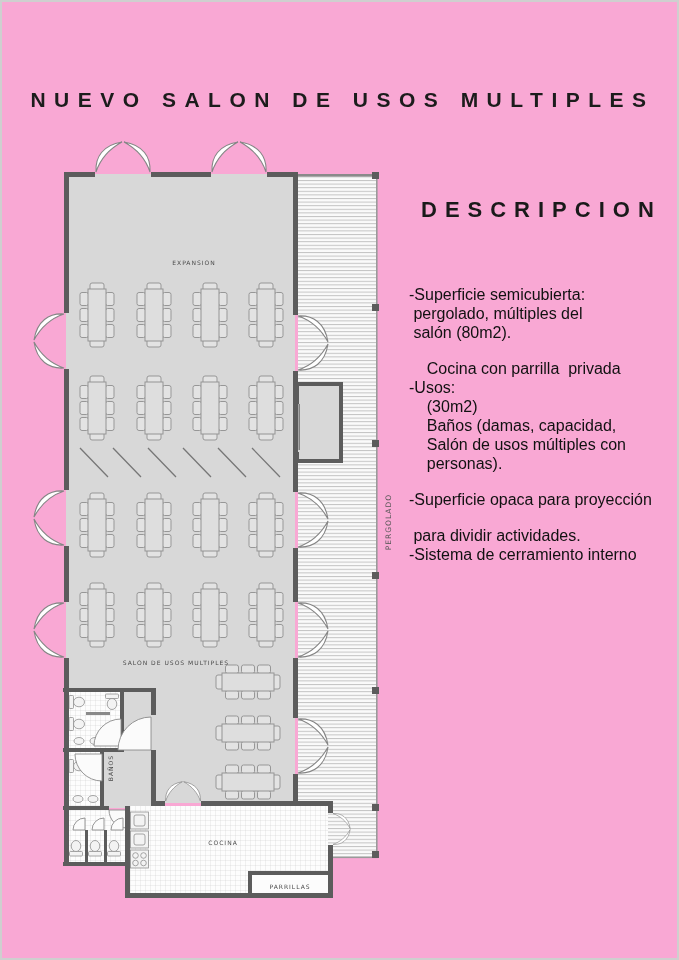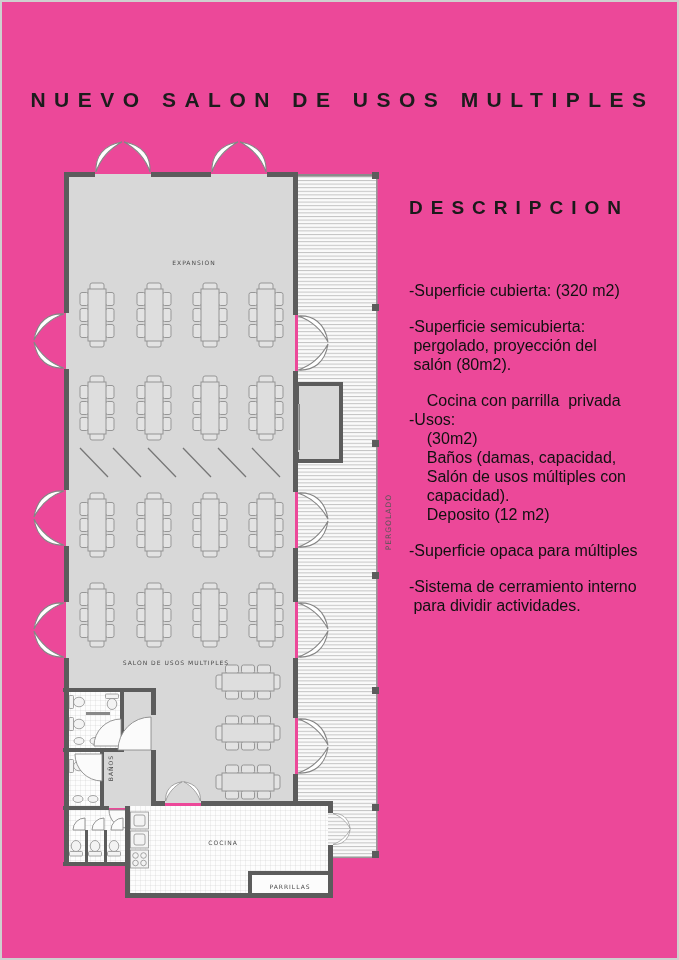--- a/index.html
+++ b/index.html
@@ -1,23 +1,23 @@
 <!DOCTYPE html>
 <html><head>
 <meta charset="utf-8">
 <style>
   html,body{margin:0;padding:0;background:#efefef;}
-  .page{position:relative;width:679px;height:960px;background:#ec4899;overflow:hidden;
+  .page{position:relative;width:679px;height:960px;background:#f9a8d4;overflow:hidden;
         font-family:"Liberation Sans",sans-serif;}
   .page-frame{position:absolute;inset:0;border:2px solid #cfcfcf;pointer-events:none;}
   .title{position:absolute;top:88px;left:0;width:100%;text-align:center;
          font-size:21px;font-weight:bold;letter-spacing:8.5px;color:#1c1c1c;padding-left:6px;box-sizing:border-box;}
   .desc{position:absolute;left:409px;top:197px;width:268px;color:#111;}
-  .desc-heading{font-size:19px;font-weight:bold;letter-spacing:8px;color:#1a1a1a;
-                margin-left:0;margin-bottom:62px;}
+  .desc-heading{font-size:22px;font-weight:bold;letter-spacing:8px;color:#1a1a1a;
+                margin-left:12px;margin-bottom:62px;}
   .para{margin-bottom:17px;}
   .dline{font-size:16px;line-height:19px;white-space:pre;}
   svg{position:absolute;left:0;top:0;}
   .wall{fill:#5c5c5c;}
   .thinline{fill:#9a9a9a;}
   .leaf{fill:#ffffff;stroke:#858585;stroke-width:1.1;}
   .wedge{fill:#fbfbfb;stroke:#8a8a8a;stroke-width:0.9;}
   .chair{fill:#e3e3e3;stroke:#979797;stroke-width:1;}
   .table{fill:#dedede;stroke:#949494;stroke-width:1;}
   .fix{fill:#f3f3f3;stroke:#8f8f8f;stroke-width:0.8;}
@@ -226,39 +226,35 @@
       <text class="plabel" x="113" y="768" text-anchor="middle" transform="rotate(-90 113 768)">BAÑOS</text>
       <text class="plabel" x="223" y="845" text-anchor="middle">COCINA</text>
       <text class="plabel" x="290" y="889" text-anchor="middle">PARRILLAS</text>
       <text class="plabel-big" x="391" y="522" text-anchor="middle" transform="rotate(-90 391 522)">PERGOLADO</text>
     </g>
   </svg>
 
   <div class="desc">
     <div class="desc-heading">DESCRIPCION</div>
     <div class="para">
-      <div class="dline">-Superficie cubierta: (320 m2)</div>
-    </div>
-    <div class="para">
       <div class="dline">-Superficie semicubierta:</div>
-      <div class="dline"> pergolado, proyección del</div>
+      <div class="dline"> pergolado, múltiples del</div>
       <div class="dline"> salón (80m2).</div>
     </div>
     <div class="para">
       <div class="dline">    Cocina con parrilla  privada</div>
       <div class="dline">-Usos:</div>
       <div class="dline">    (30m2)</div>
       <div class="dline">    Baños (damas, capacidad,</div>
       <div class="dline">    Salón de usos múltiples con</div>
-      <div class="dline">    capacidad).</div>
-      <div class="dline">    Deposito (12 m2)</div>
-    </div>
-    <div class="para">
-      <div class="dline">-Superficie opaca para múltiples</div>
-    </div>
-    <div class="para">
+      <div class="dline">    personas).</div>
+    </div>
+    <div class="para">
+      <div class="dline">-Superficie opaca para proyección</div>
+    </div>
+    <div class="para">
+      <div class="dline"> para dividir actividades.</div>
       <div class="dline">-Sistema de cerramiento interno</div>
-      <div class="dline"> para dividir actividades.</div>
     </div>
   </div>
 
   <div class="page-frame"></div>
 </div>
 
 </body></html>

